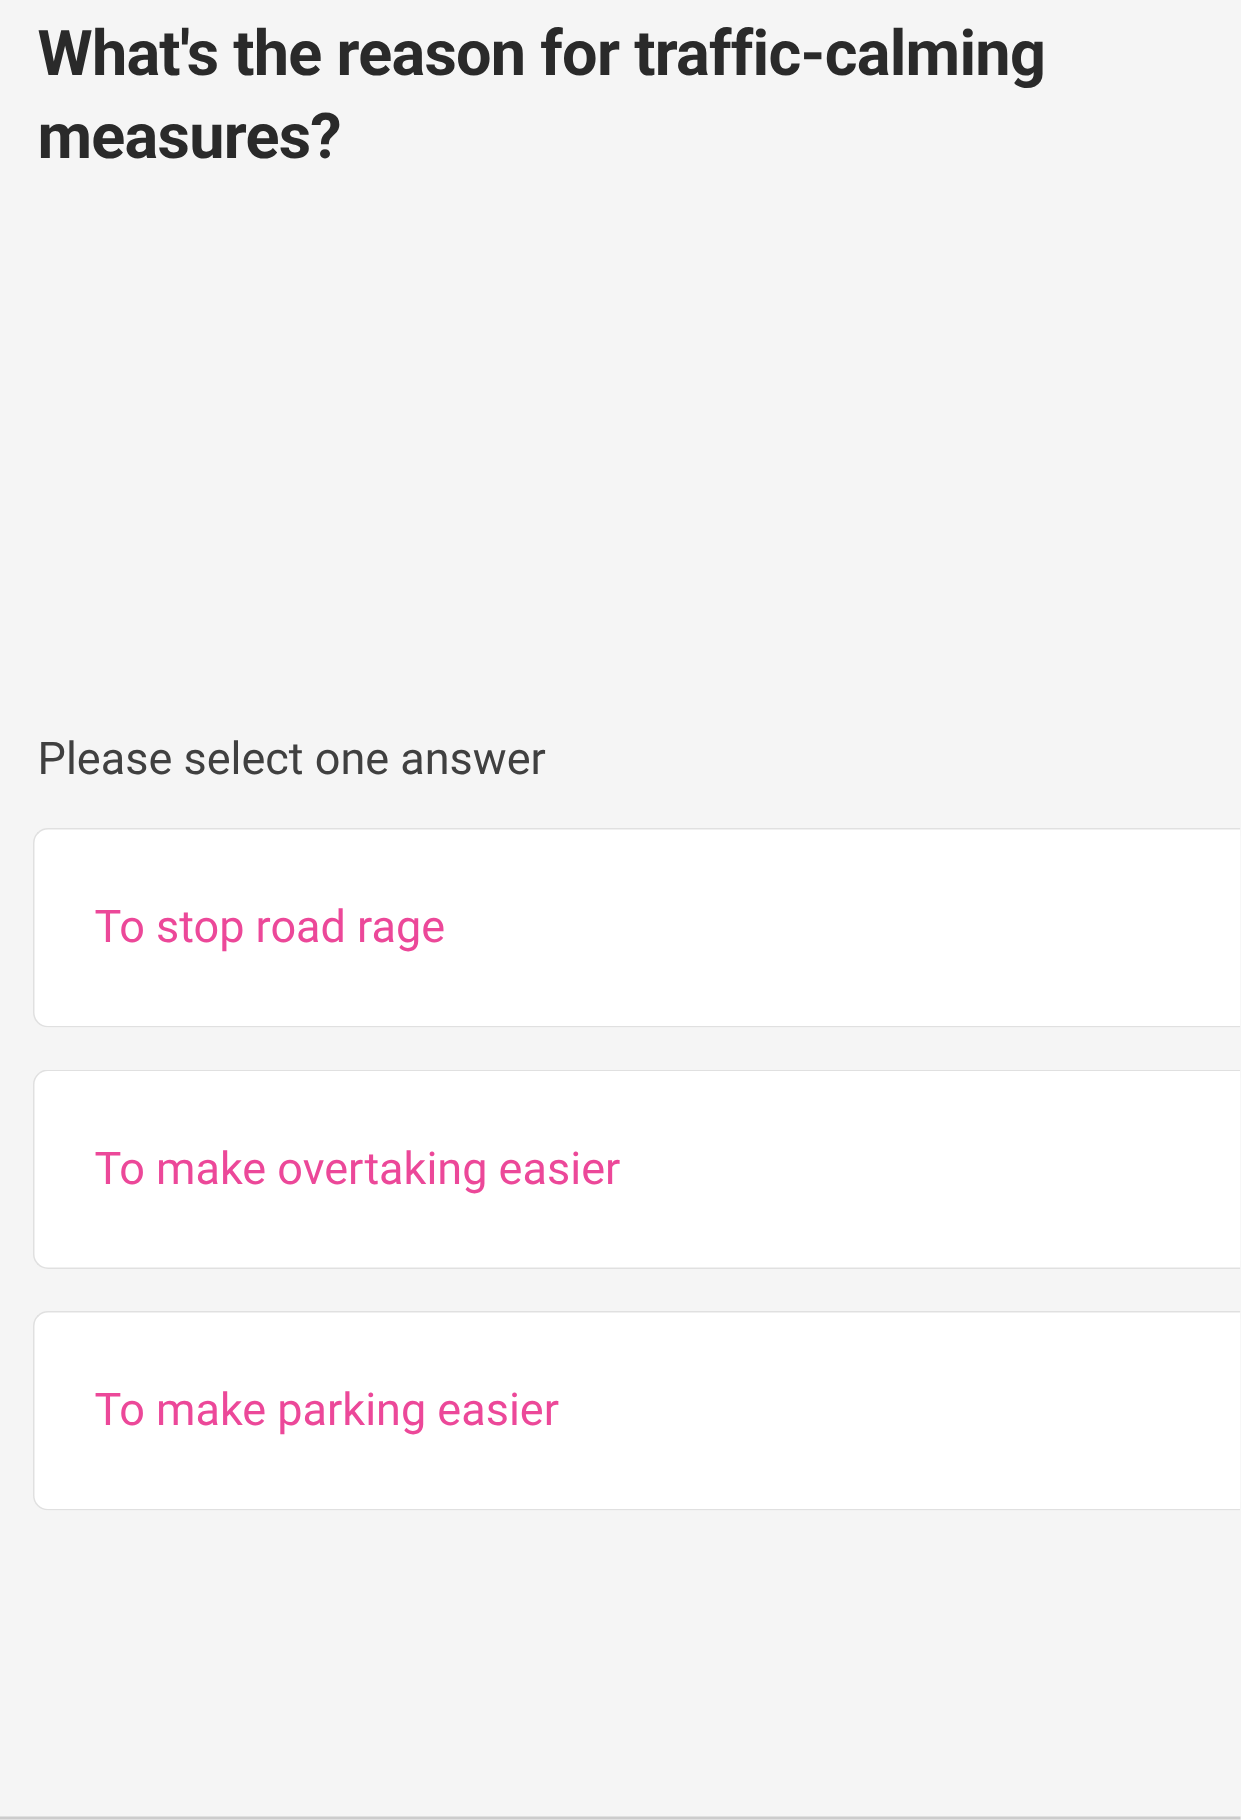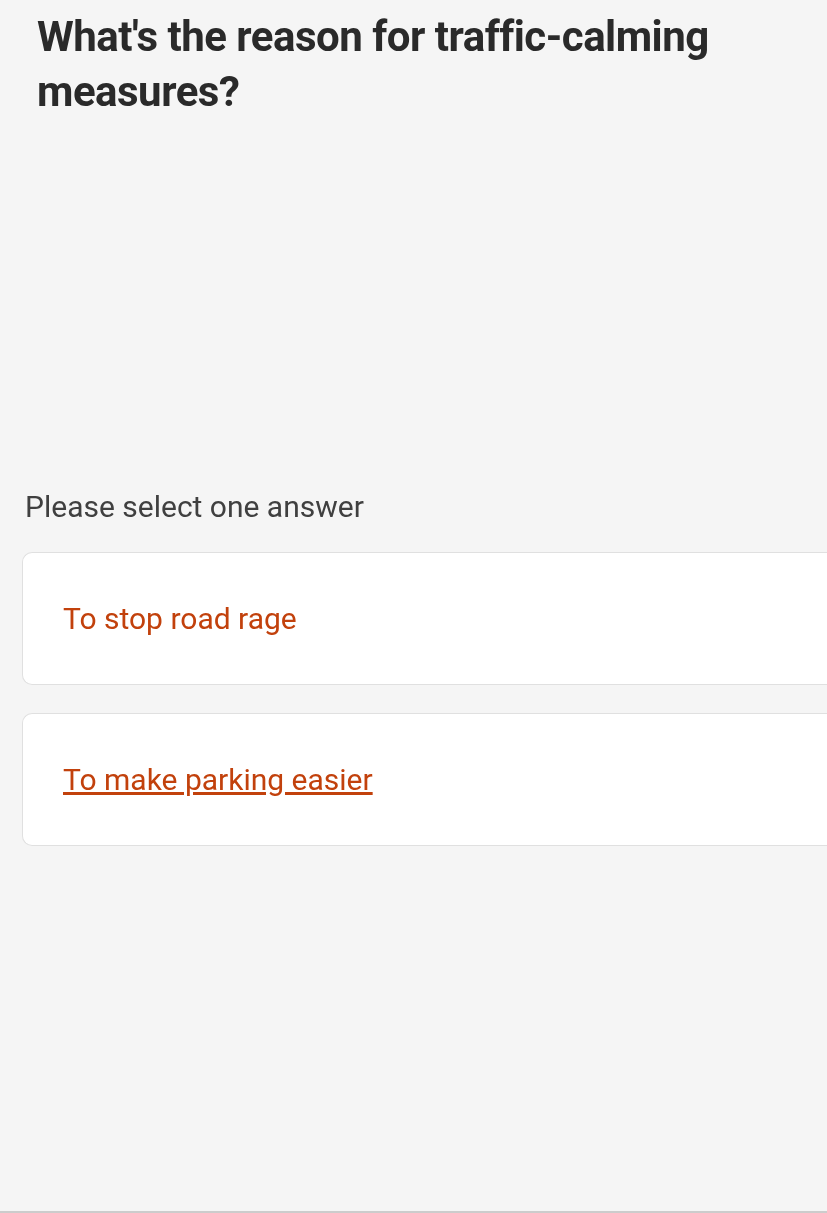--- a/index.html
+++ b/index.html
@@ -9,21 +9,21 @@
     }
     body {
       font-family: -apple-system, BlinkMacSystemFont, 'Segoe UI', Roboto, Helvetica, Arial, sans-serif;
       background-color: #f5f5f5;
       width: 827px;
       height: 1213px;
       overflow: hidden;
       border-bottom: 2px solid #ccc;
     }
     .question-container {
-      padding: 10px 25px 0 37px;
+      padding: 10px 25px 0 25px;
     }
     .question-title {
       font-size: 42px;
       font-weight: 700;
       color: #2a2a2a;
       line-height: 1.3;
       letter-spacing: -0.5px;
     }
     .instruction {
       font-size: 30px;
@@ -40,37 +40,39 @@
       background-color: #ffffff;
       border: 1px solid #e0e0e0;
       border-radius: 10px;
       border-top-right-radius: 0;
       border-bottom-right-radius: 0;
       border-right: none;
       padding: 48px 40px;
       margin-bottom: 28px;
       cursor: pointer;
       font-size: 30px;
-      color: #c2410c;
+      color: #ec4899;
       font-weight: 400;
     }
     .answer-option:last-child {
       margin-bottom: 0;
-      text-decoration: underline;
     }
   </style>
 </head>
 <body>
 
 <div class="question-container">
   <h1 class="question-title">What's the reason for traffic-calming measures?</h1>
 </div>
 
 <div class="instruction">Please select one answer</div>
 
 <div class="answers-container">
   <div class="answer-option">
     <span>To stop road rage</span>
   </div>
   <div class="answer-option">
+    <span>To make overtaking easier</span>
+  </div>
+  <div class="answer-option">
     <span>To make parking easier</span>
   </div>
 </div>
 
 </body></html>

